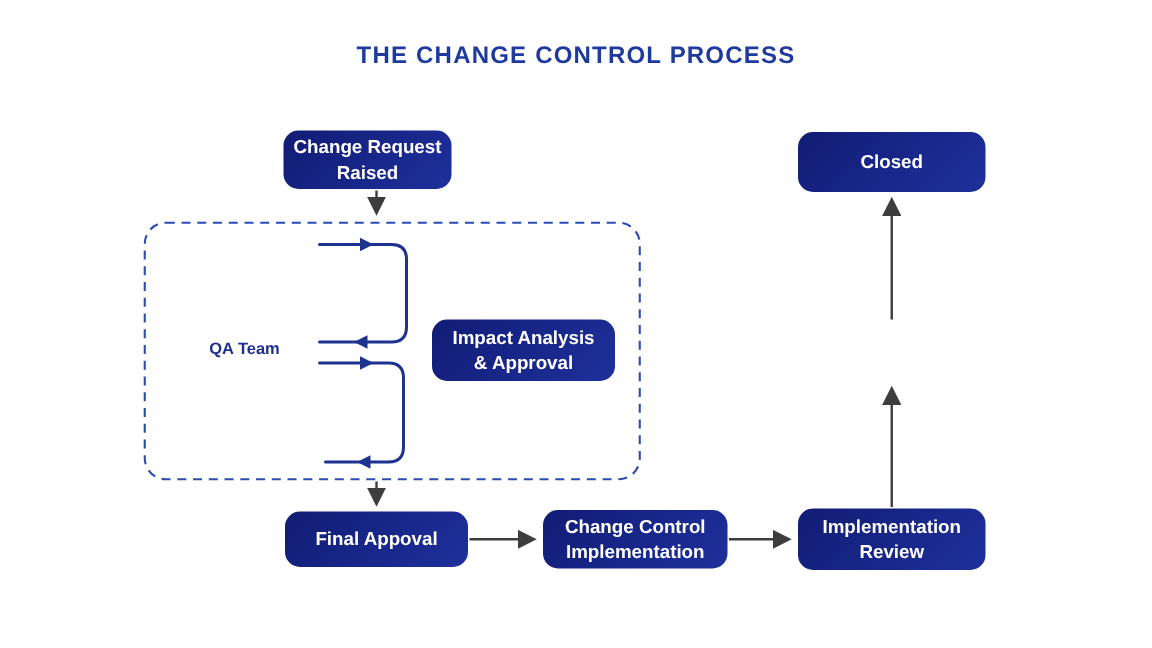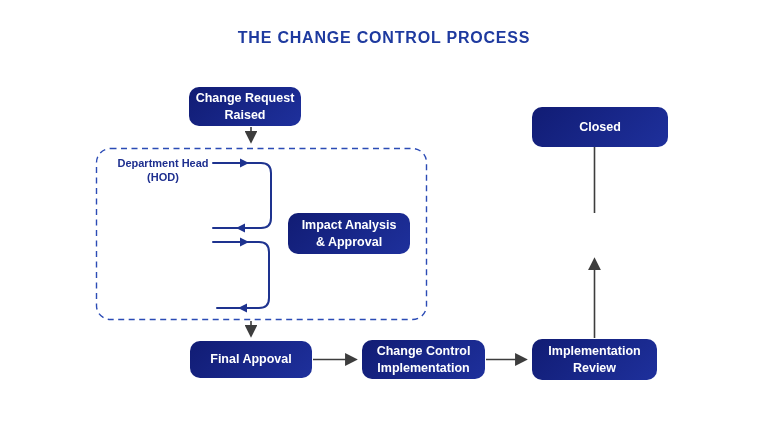--- a/index.html
+++ b/index.html
@@ -72,20 +72,19 @@
   <div class="node" style="left:288px;top:213px;width:122px;height:41px;">Impact Analysis
 &amp; Approval</div>
 
   <div class="node" style="left:362px;top:340px;width:123px;height:39px;text-align:center;">Change Control
 Implementation</div>
 
   <div class="node" style="left:532px;top:339px;width:125px;height:41px;">Implementation
 Review</div>
 
 
-  <div class="node" style="left:532px;top:88px;width:136px;height:40px;margin-top:19px;">Closed</div>
+  <div class="node" style="left:532px;top:88px;width:125px;height:40px;">Closed</div>
 
-  <div class="actor-label" style="left:103px;top:156px;width:120px;line-height:14px;">Department Head
-(HOD)</div>
 
+  <div class="actor-label" style="left:113px;top:226px;width:100px;line-height:14px;">QA Team</div>
 
 
 </div>
 
 </body></html>

